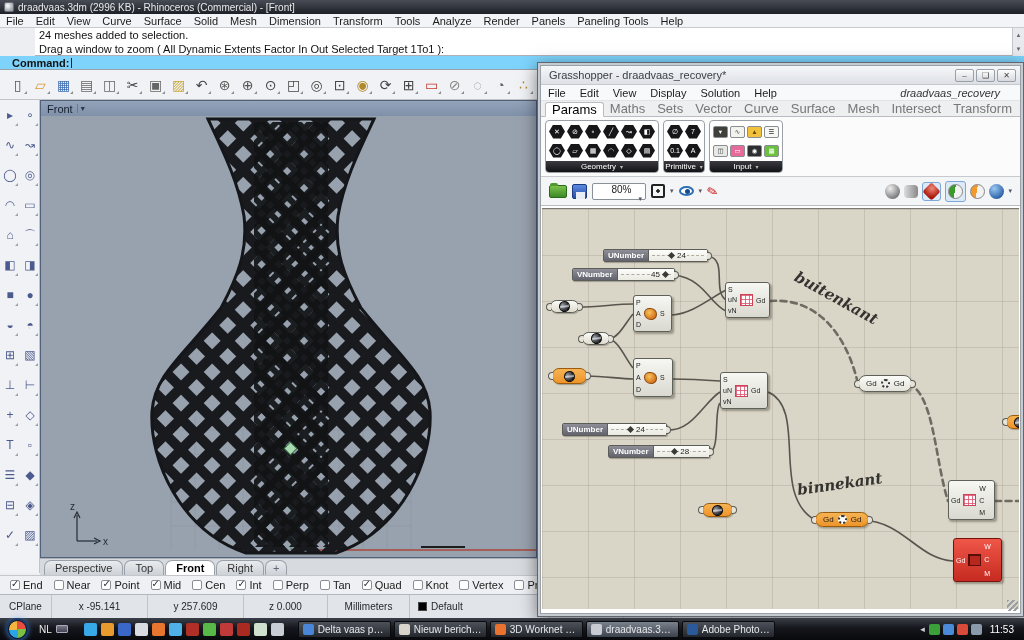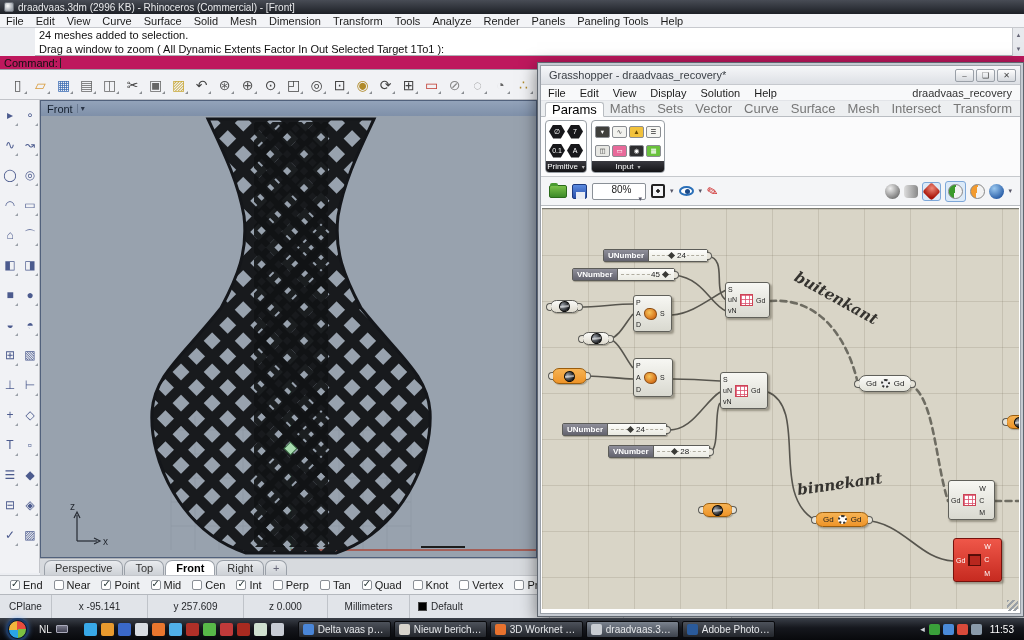--- a/index.html
+++ b/index.html
@@ -13,22 +13,22 @@
     background:linear-gradient(#4a4e57,#1e2averageerr 90%);background:linear-gradient(#484c55,#1d2026);
     color:#e9eaec;font-size:10px;display:flex;align-items:center;gap:4px;padding:0 4px;}
   .r-ico{width:10px;height:10px;background:radial-gradient(circle at 35% 35%,#fdfdfd,#9aa0a8 75%);border-radius:2px;border:1px solid #6b7078;}
   .r-menu{position:absolute;left:0;top:14px;right:0;height:14px;background:#f3f4f7;border-bottom:1px solid #c7c9ce;
     display:flex;align-items:center;}
   .r-menu-item{padding:0 6px;color:#1c1c1c;}
   .r-hist{position:absolute;left:3px;top:28px;right:0;height:28px;background:#fff;border-bottom:1px solid #aeb1b6;
     line-height:14px;padding-left:4px;color:#111;margin-left:32px;}
   .r-scrollbar{position:absolute;right:0;top:0;width:12px;height:28px;background:#e8eaee;border-left:1px solid #c3c6cb;
     display:flex;flex-direction:column;justify-content:space-between;align-items:center;font-size:6px;color:#667;}
-  .r-cmd{position:absolute;left:0;top:56px;right:0;height:14px;background:#be185d;border-bottom:1px solid #9aa0a8;
-    display:flex;align-items:center;padding-left:4px;color:#111;}
+  .r-cmd{position:absolute;left:0;top:56px;right:0;height:14px;background:#7dd3fc;border-bottom:1px solid #9aa0a8;
+    display:flex;align-items:center;padding-left:12px;color:#111;font-weight:bold;}
   .caret{width:1px;height:10px;background:#222;margin-left:2px;}
   .r-toolbar{position:absolute;left:0;top:70px;right:0;height:30px;background:#f1f2f5;border-bottom:1px solid #c2c4c9;
     display:flex;align-items:center;padding-left:6px;}
   .tb-ico{width:23px;height:22px;display:flex;align-items:center;justify-content:center;
     font-size:14px;color:var(--c,#555);position:relative;}
   .tb-ico::after{content:"";position:absolute;right:2px;bottom:2px;border-left:3px solid transparent;border-bottom:3px solid #8a8d92;}
   .r-side{position:absolute;left:0;top:100px;width:40px;bottom:45px;background:#f1f2f5;border-right:1px solid #c2c4c9;
     display:grid;grid-template-columns:20px 20px;align-content:start;}
   .sb-ico{width:20px;height:30px;display:flex;align-items:center;justify-content:center;font-size:12px;color:#4c5b8e;position:relative;}
   .sb-ico::after{content:"";position:absolute;right:2px;bottom:4px;border-left:3px solid transparent;border-bottom:3px solid #9aa0a8;}
@@ -60,21 +60,21 @@
   #gh{position:absolute;left:537px;top:62px;width:487px;height:555px;z-index:50;
     border:1px solid #5f666f;background:#c6cbd2;box-shadow:0 4px 16px rgba(0,0,0,.5);padding:2px;}
   .gh-inner{position:relative;width:100%;height:100%;background:#fff;border:1px solid #9aa0a8;}
   .gh-titlebar{height:19px;background:linear-gradient(#f6f7f9,#dde0e5);display:flex;align-items:center;
     padding:0 4px 0 8px;color:#3a3f45;border-bottom:1px solid #c6c9ce;}
   .gh-title-text{flex:1;}
   .gh-winbtn{width:19px;height:13px;margin-left:2px;border:1px solid #9aa0a8;border-radius:2px;
     background:linear-gradient(#fdfdfd,#d6d9de);display:flex;align-items:center;justify-content:center;font-size:8px;color:#444;}
   .gh-menubar{height:16px;background:#f8f9fa;display:flex;align-items:center;border-bottom:1px solid #e2e4e8;}
   .gh-menu-item{padding:0 7px;color:#1c1c1c;}
-  .gh-docname{margin-left:auto;padding-right:8px;color:#333;}
+  .gh-docname{margin-left:auto;padding-right:20px;color:#333;font-style:italic;}
   .gh-tabs{height:16px;background:#edeff1;display:flex;align-items:flex-end;padding-left:4px;border-bottom:1px solid #b9bdc2;}
   .gh-tab{height:15px;display:flex;align-items:center;padding:0 6px;font-size:13px;color:#777;}
   .gh-tab.active{background:#fff;border:1px solid #b9bdc2;border-bottom:1px solid #fff;border-radius:3px 3px 0 0;
     color:#000;margin-bottom:-1px;position:relative;}
   .gh-palette{height:60px;background:#fbfbfc;border-bottom:1px solid #c6c9cd;display:flex;gap:4px;padding:3px 4px;}
   .pal-group{border:1px solid #9aa0a6;border-radius:4px;background:#fff;display:flex;flex-direction:column;overflow:hidden;}
   .pal-icons{flex:1;display:grid;grid-auto-flow:column;grid-template-rows:1fr 1fr;align-items:center;justify-items:center;
     padding:1px 3px;column-gap:2px;}
   .pal-label{height:11px;background:linear-gradient(#3a3a40,#131316);color:#fff;font-size:8px;
     display:flex;align-items:center;justify-content:center;gap:4px;}
@@ -484,20 +484,41 @@
             <span>Wb</span>
           </span>
           <span class="gh-tab">
             <span>PanelingTools</span>
           </span>
         </div>
       <div class="gh-palette">
         <div class="pal-group">
           <div class="pal-icons">
 
+          <span class="hex">✕</span>
+              <span class="hex">◯</span>
+              <span class="hex">⊘</span>
+              <span class="hex">▱</span>
+              <span class="hex">∘</span>
+              <span class="hex">▦</span>
+              <span class="hex">╱</span>
+              <span class="hex">◠</span>
+              <span class="hex">↝</span>
+              <span class="hex">◇</span>
+              <span class="hex">◧</span>
+              <span class="hex">▤</span>
+            </div>
+          <div class="pal-label">
+              <span>Geometry</span>
+              <span class="dd">▾</span>
+            </div>
+        </div>
+        <div class="pal-group">
+          <div class="pal-icons">
+
           <span class="hex">∅</span>
               <span class="hex">0.1</span>
               <span class="hex">7</span>
               <span class="hex">A</span>
             </div>
           <div class="pal-label">
               <span>Primitive</span>
               <span class="dd">▾</span>
             </div>
         </div>

